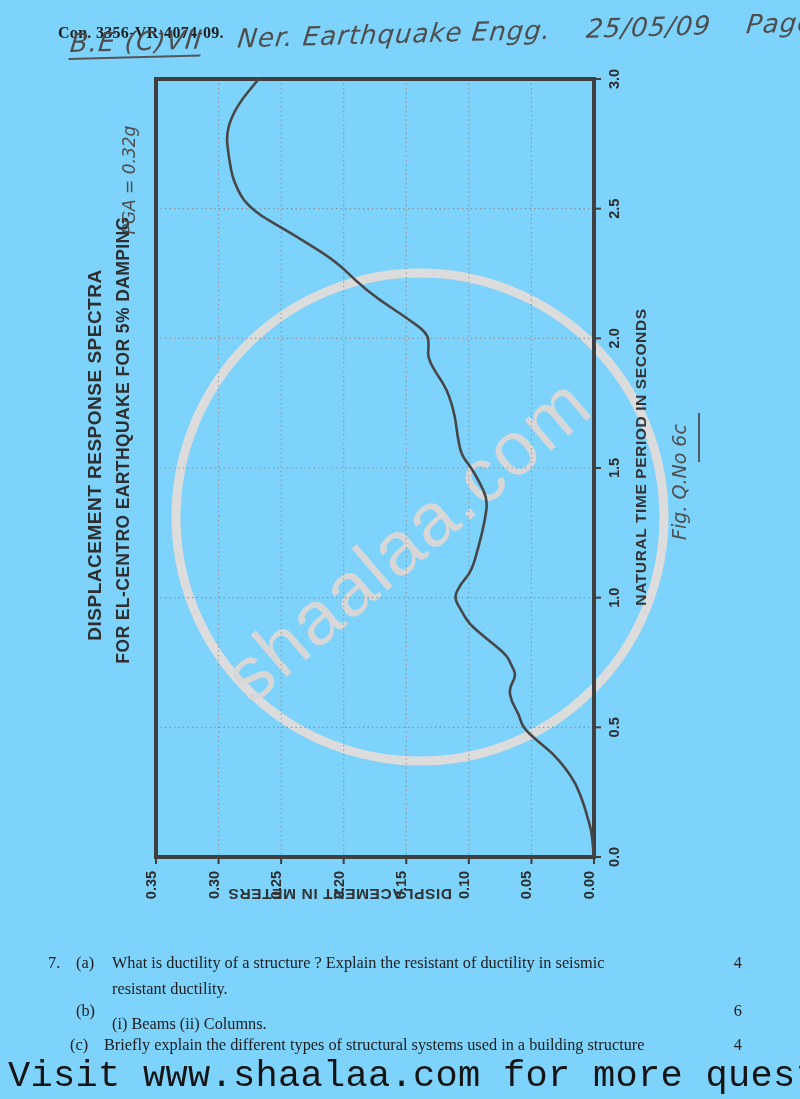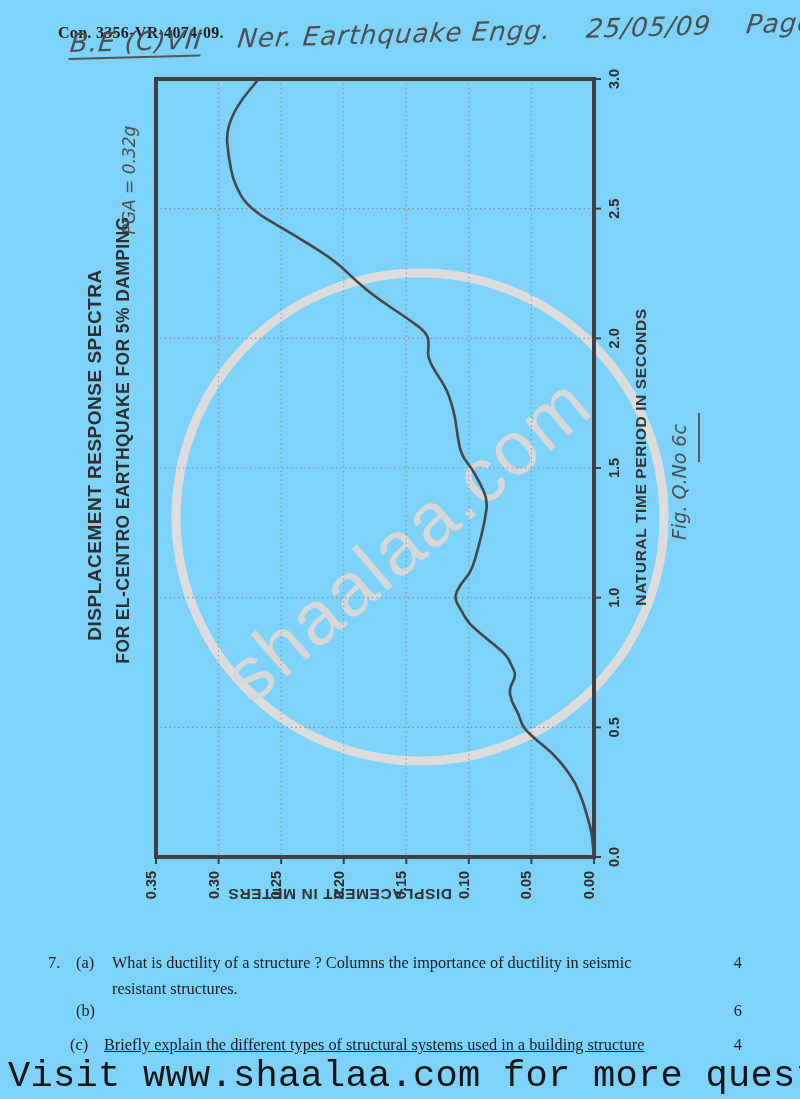--- a/index.html
+++ b/index.html
@@ -23,21 +23,21 @@
   .ticklabel{font-size:14.5px;font-weight:bold;fill:#2d2d2d;}
   .axis-title{font-size:15.5px;font-weight:bold;fill:#333;letter-spacing:.6px;}
   .chart-title{font-size:19px;font-weight:bold;fill:#2f2f2f;letter-spacing:.5px;}
   .chart-title2{font-size:17.5px;font-weight:bold;fill:#2f2f2f;letter-spacing:.4px;}
   .hw-svg{font-family:"DejaVu Sans",sans-serif;font-style:italic;fill:#4e4e4e;}
   .wm-ring{fill:none;stroke:#dcdcdc;stroke-width:9;}
   .wm-text{font-size:76px;fill:#d7d7d7;letter-spacing:2px;}
   
   .qline{position:absolute;left:0;width:800px;height:22px;font-size:16.3px;color:#1c1c1c;}
   .qline span{position:absolute;white-space:nowrap;}
-  .qnum{left:48px;} .qlabel{left:76px;} .qtext{left:112px;} .qtext2{left:104px;text-decoration:underline;}
+  .qnum{left:48px;} .qlabel{left:76px;} .qtext{left:112px;} .qtext2{left:104px;}
   .qmarks{left:722px;width:20px;text-align:right;}
   
   .footer{top:1055px;left:8px;font-family:Liberation Mono, monospace;font-size:37px;
           color:#141414;letter-spacing:.3px;white-space:nowrap;}
 </style>
 </head>
 <body>
 
 <div class="page">
 
@@ -116,29 +116,32 @@
     <text class="axis-title" x="340" y="897" text-anchor="middle" transform="rotate(180 340 893)">DISPLACEMENT IN METERS</text>
 
     <text class="hw-svg" style="font-size:17px" x="130" y="185" text-anchor="middle" transform="rotate(-90 130 180)">PGA = 0.32g</text>
     <text class="hw-svg" style="font-size:19px" x="681" y="487" text-anchor="middle" transform="rotate(-90 681 482)">Fig. Q.No 6c</text>
     <line x1="699" y1="413" x2="699" y2="462" stroke="#4e4e4e" stroke-width="1.8"></line>
   </svg>
 
   <div class="qline" style="top:953px">
     <span class="qnum">7.</span>
     <span class="qlabel">(a)</span>
-    <span class="qtext">What is ductility of a structure ?  Columns the importance of ductility in seismic</span>
+    <span class="qtext">What is ductility of a structure ?  Explain the resistant of ductility in seismic</span>
     <span class="qmarks">4</span>
   </div>
   <div class="qline" style="top:979px">
-    <span class="qtext">resistant structures.</span>
+    <span class="qtext">resistant ductility.</span>
   </div>
   <div class="qline" style="top:1001px">
     <span class="qlabel">(b)</span>
     <span class="qmarks">6</span>
+  </div>
+  <div class="qline" style="top:1014px">
+    <span class="qtext">(i)  Beams       (ii)  Columns.</span>
   </div>
   <div class="qline" style="top:1035px">
     <span class="qlabel" style="left:70px">(c)</span>
     <span class="qtext2">Briefly explain the different types of structural systems used in a building structure</span>
     <span class="qmarks">4</span>
   </div>
 
   <div class="abs footer">Visit www.shaalaa.com for more question papers</div>
 </div>
 

